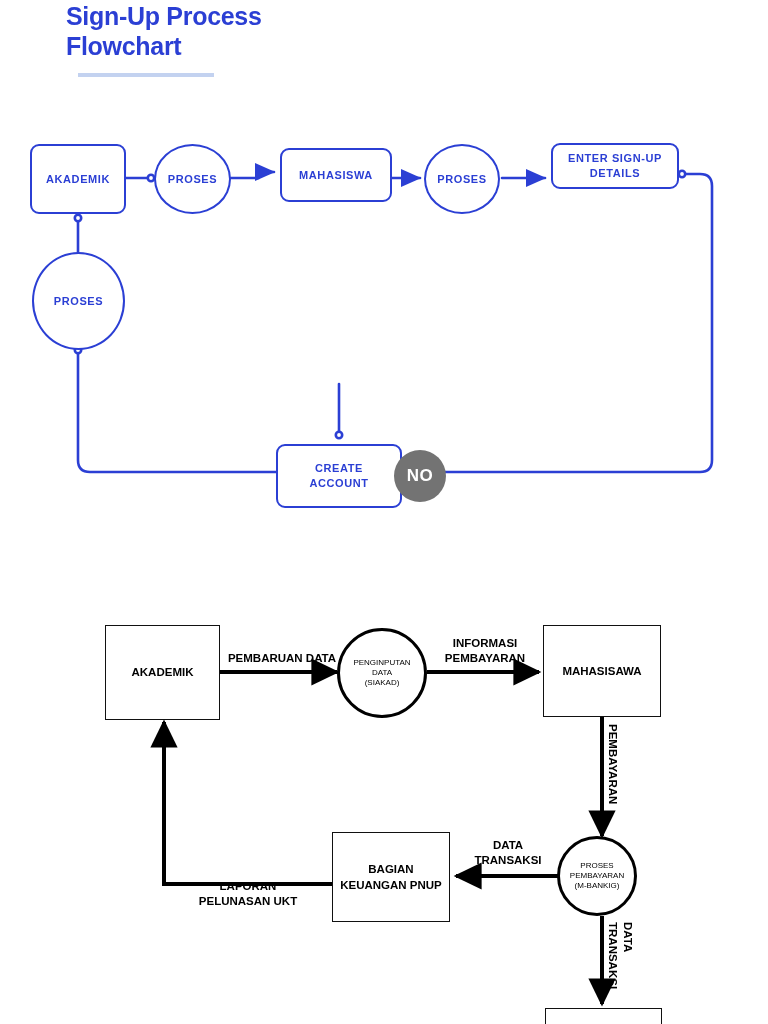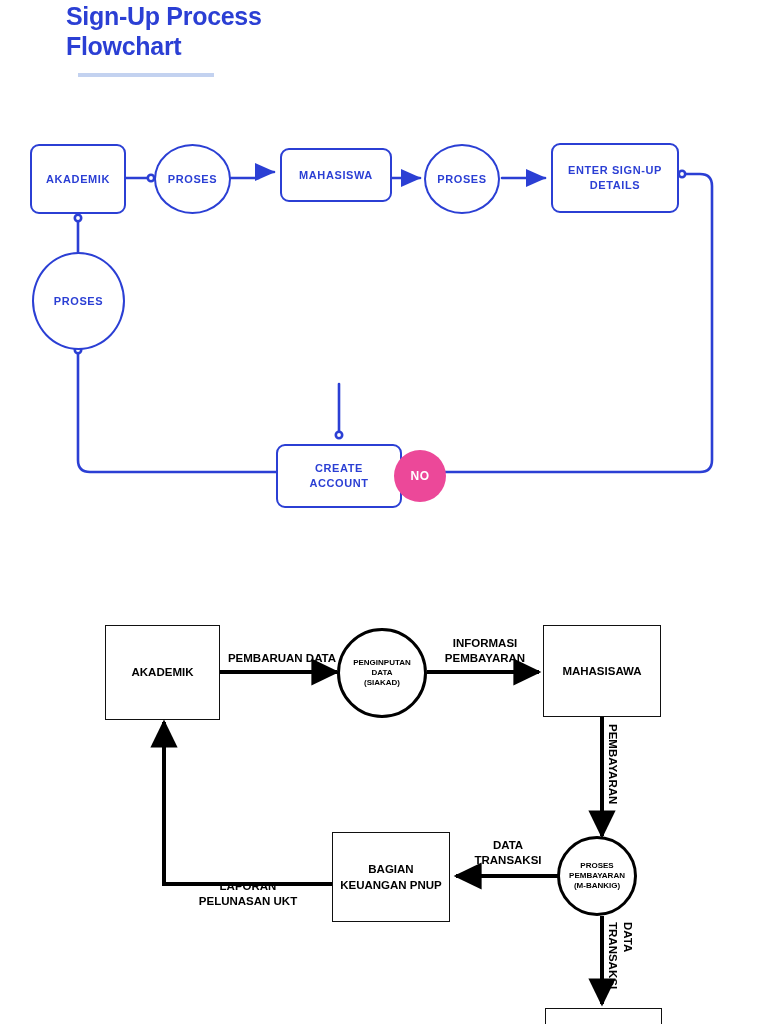--- a/index.html
+++ b/index.html
@@ -76,43 +76,43 @@
     border: 2.5px solid #2B3FD4;
     border-radius: 50%;
     background: #ffffff;
     color: #2B3FD4;
     font-size: 11px;
     font-weight: bold;
     letter-spacing: 0.6px;
   }
   .badge-no {
     border-radius: 50%;
-    background: #ec4899;
+    background: #737373;
     color: #ffffff;
-    font-size: 12px;
+    font-size: 17px;
     font-weight: bold;
     letter-spacing: 0.6px;
   }
 
   
   .knode-rect {
     border: 1.6px solid #111111;
     background: #ffffff;
     color: #000000;
     font-size: 11.5px;
     font-weight: bold;
     line-height: 1.4;
   }
   .knode-circle {
     border: 3px solid #000000;
     border-radius: 50%;
     background: #ffffff;
     color: #000000;
     font-size: 8px;
-    font-weight: bold;
+    font-weight: normal;
     line-height: 1.28;
   }
   .flow-label {
     position: absolute;
     color: #000000;
     font-size: 11.5px;
     font-weight: bold;
     line-height: 1.3;
     text-align: center;
     white-space: pre-line;
@@ -174,21 +174,21 @@
 </div>
 
 <div class="node bnode-rect" style="left:280px; top:148px; width:112px; height:54px;">
   <span>MAHASISWA</span>
 </div>
 
 <div class="node bnode-circle" style="left:424px; top:144px; width:76px; height:70px;">
   <span>PROSES</span>
 </div>
 
-<div class="node bnode-rect" style="left:551px; top:143px; width:128px; height:70px; white-space:pre-line;">
+<div class="node bnode-rect" style="left:551px; top:143px; width:128px; height:46px; white-space:pre-line;">
   <span>ENTER SIGN-UP
 DETAILS</span>
 </div>
 
 <div class="node bnode-circle" style="left:32px; top:252px; width:93px; height:98px;">
   <span>PROSES</span>
 </div>
 
 <div class="node bnode-rect" style="left:276px; top:444px; width:126px; height:64px; white-space:pre-line;">
   <span>CREATE

